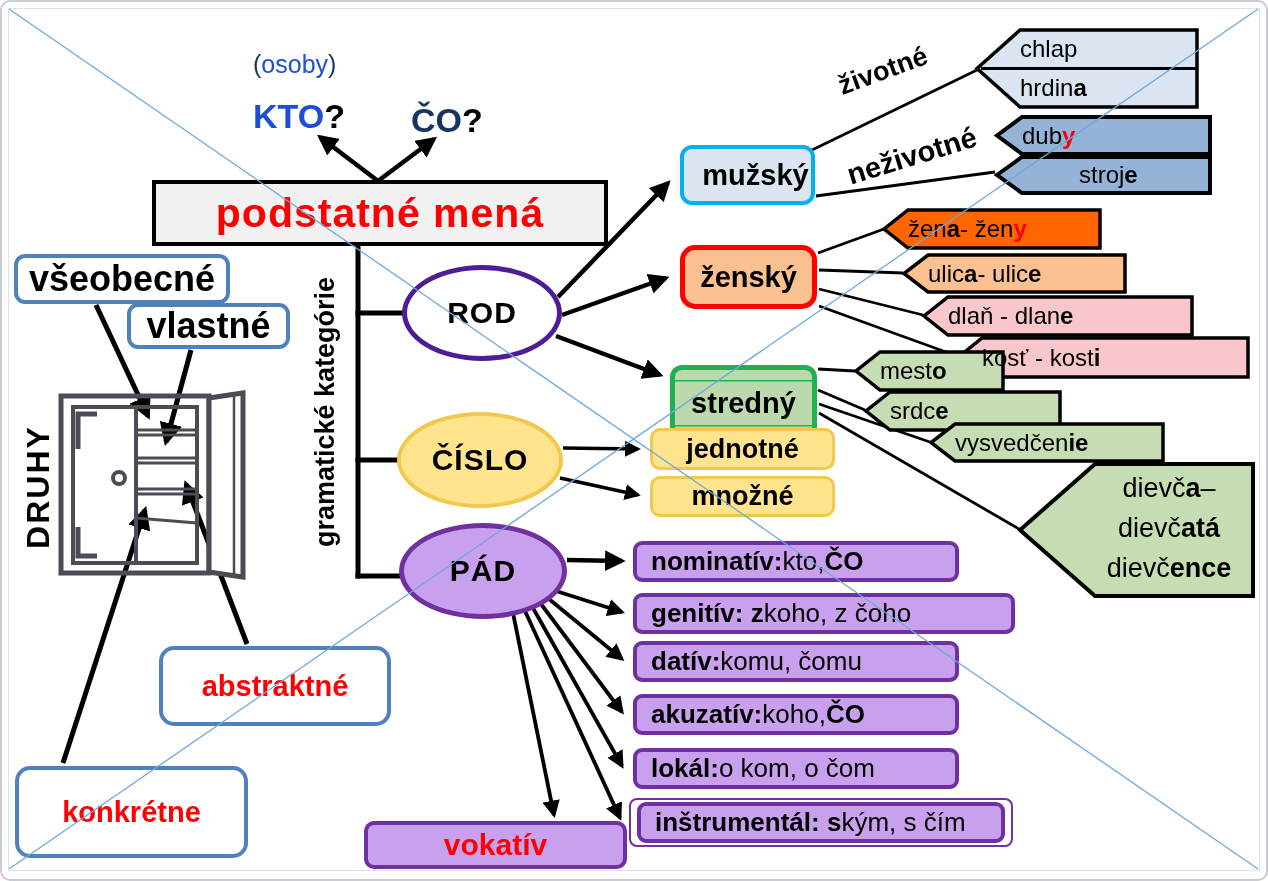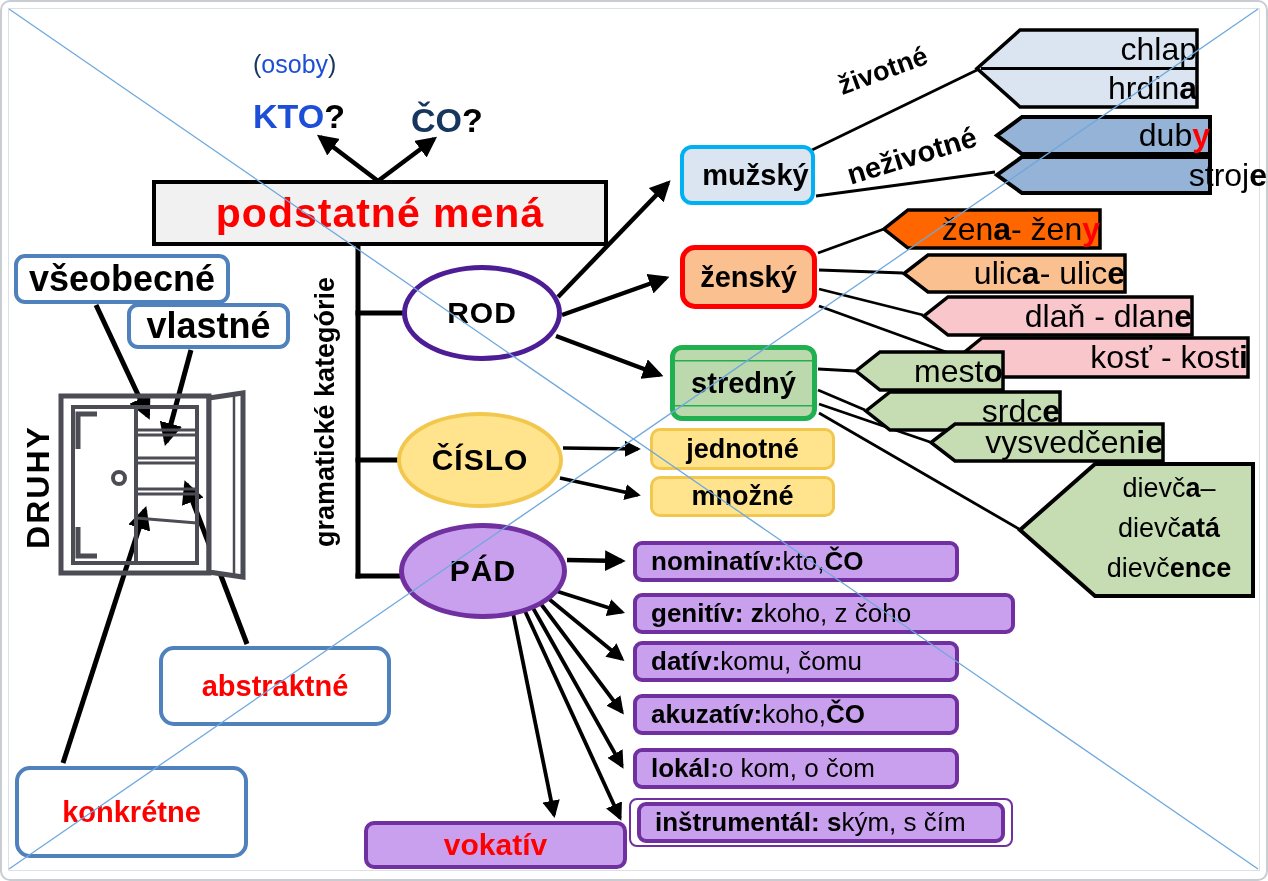--- a/index.html
+++ b/index.html
@@ -35,21 +35,21 @@
   .voc-box{background:#c9a0ee;border:4px solid #7030a0;border-radius:10px;font-size:30px;font-weight:800;color:#fe0000;}
   .instr-outer{background:#fff;border:2px solid #7030a0;border-radius:8px;}
   .ell{border-radius:50%;font-weight:800;font-size:30px;letter-spacing:1px;}
   .ell-rod{background:#fff;border:5px solid #4c1d95;}
   .ell-cislo{background:#ffe48d;border:4px solid #f2c74e;}
   .ell-pad{background:#c9a0ee;border:5px solid #7030a0;}
   .rot{position:absolute;white-space:nowrap;font-weight:800;z-index:12;
        text-shadow:-2px -2px 0 #fff,2px -2px 0 #fff,-2px 2px 0 #fff,2px 2px 0 #fff;}
   .hint{font-size:25px;white-space:nowrap;}
   .q{font-size:34px;font-weight:800;white-space:nowrap;}
-  .tag-text{position:absolute;z-index:10;font-size:32px;display:flex;align-items:center;justify-content:flex-end;white-space:nowrap;}
+  .tag-text{position:absolute;z-index:10;font-size:24px;display:flex;align-items:center;justify-content:flex-start;white-space:nowrap;}
   .dievca-line{height:40px;display:flex;align-items:center;justify-content:center;font-size:27px;}
 </style>
 </head>
 <body>
 
 <div id="canvas">
 
   <div class="slide-edge"></div>
 
   <svg id="base-art" width="1268" height="881" viewBox="0 0 1268 881">
@@ -154,21 +154,21 @@
   <div class="rot" style="left:38px;top:487px;transform:translate(-50%,-50%) rotate(-90deg);font-size:32px;letter-spacing:2px;">DRUHY</div>
   <div class="rot" style="left:883px;top:71px;transform:translate(-50%,-50%) rotate(-20deg);font-size:27px;">životné</div>
   <div class="rot" style="left:912px;top:156px;transform:translate(-50%,-50%) rotate(-17deg);font-size:29px;">neživotné</div>
 
   <div class="abs flexc ell ell-rod" style="left:402px;top:265px;width:160px;height:96px;">ROD</div>
   <div class="abs flexc ell ell-cislo" style="left:397px;top:412px;width:166px;height:96px;">ČÍSLO</div>
   <div class="abs flexc ell ell-pad" style="left:399px;top:523px;width:168px;height:96px;">PÁD</div>
 
   <div class="abs flexc gender-box muz" style="left:680px;top:145px;width:135px;height:60px;">mužský</div>
   <div class="abs flexc gender-box zen" style="left:680px;top:245px;width:137px;height:64px;">ženský</div>
-  <div class="abs flexc gender-box str" style="left:670px;top:345px;width:147px;height:76px;">stredný</div>
+  <div class="abs flexc gender-box str" style="left:670px;top:365px;width:147px;height:76px;">stredný</div>
 
   <div class="abs flexc num-box" style="left:650px;top:428px;width:185px;height:42px;">jednotné</div>
   <div class="abs flexc num-box" style="left:650px;top:476px;width:185px;height:41px;">množné</div>
 
   <div class="abs flexc case-box" style="left:633px;top:541px;width:326px;height:41px;">
       <span class="sg-b">nominatív:</span>
       <span> kto, </span>
       <span class="sg-b">ČO</span>
     </div>
   <div class="abs flexc case-box" style="left:633px;top:593px;width:382px;height:41px;">

